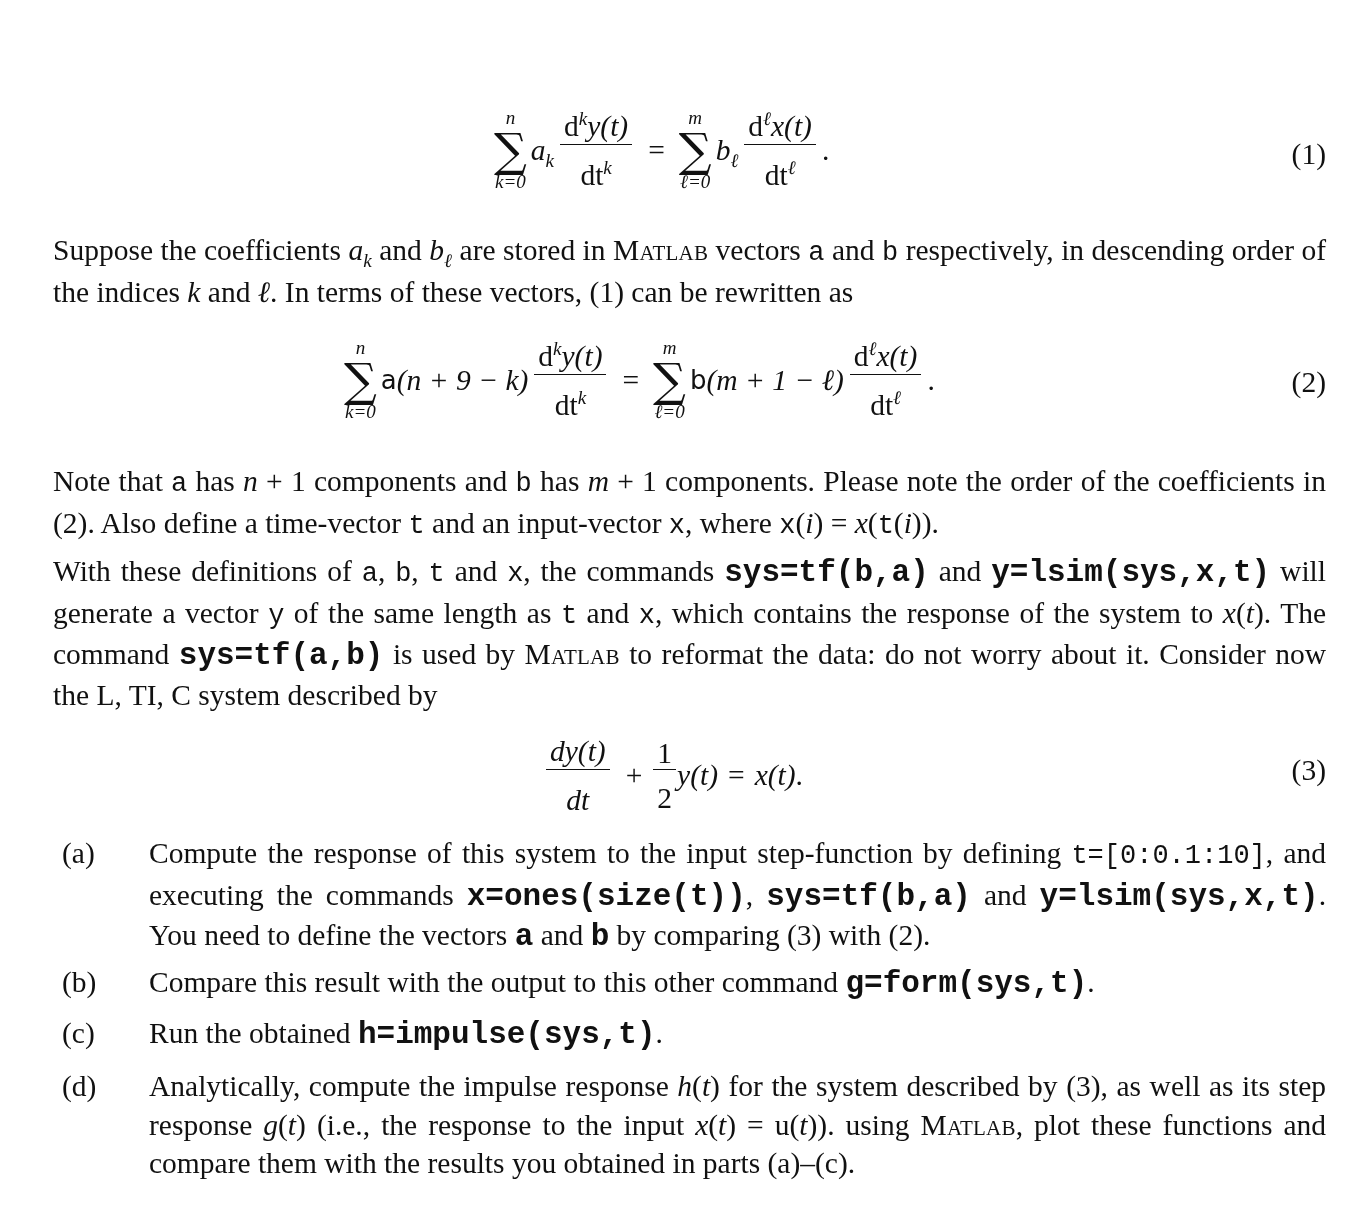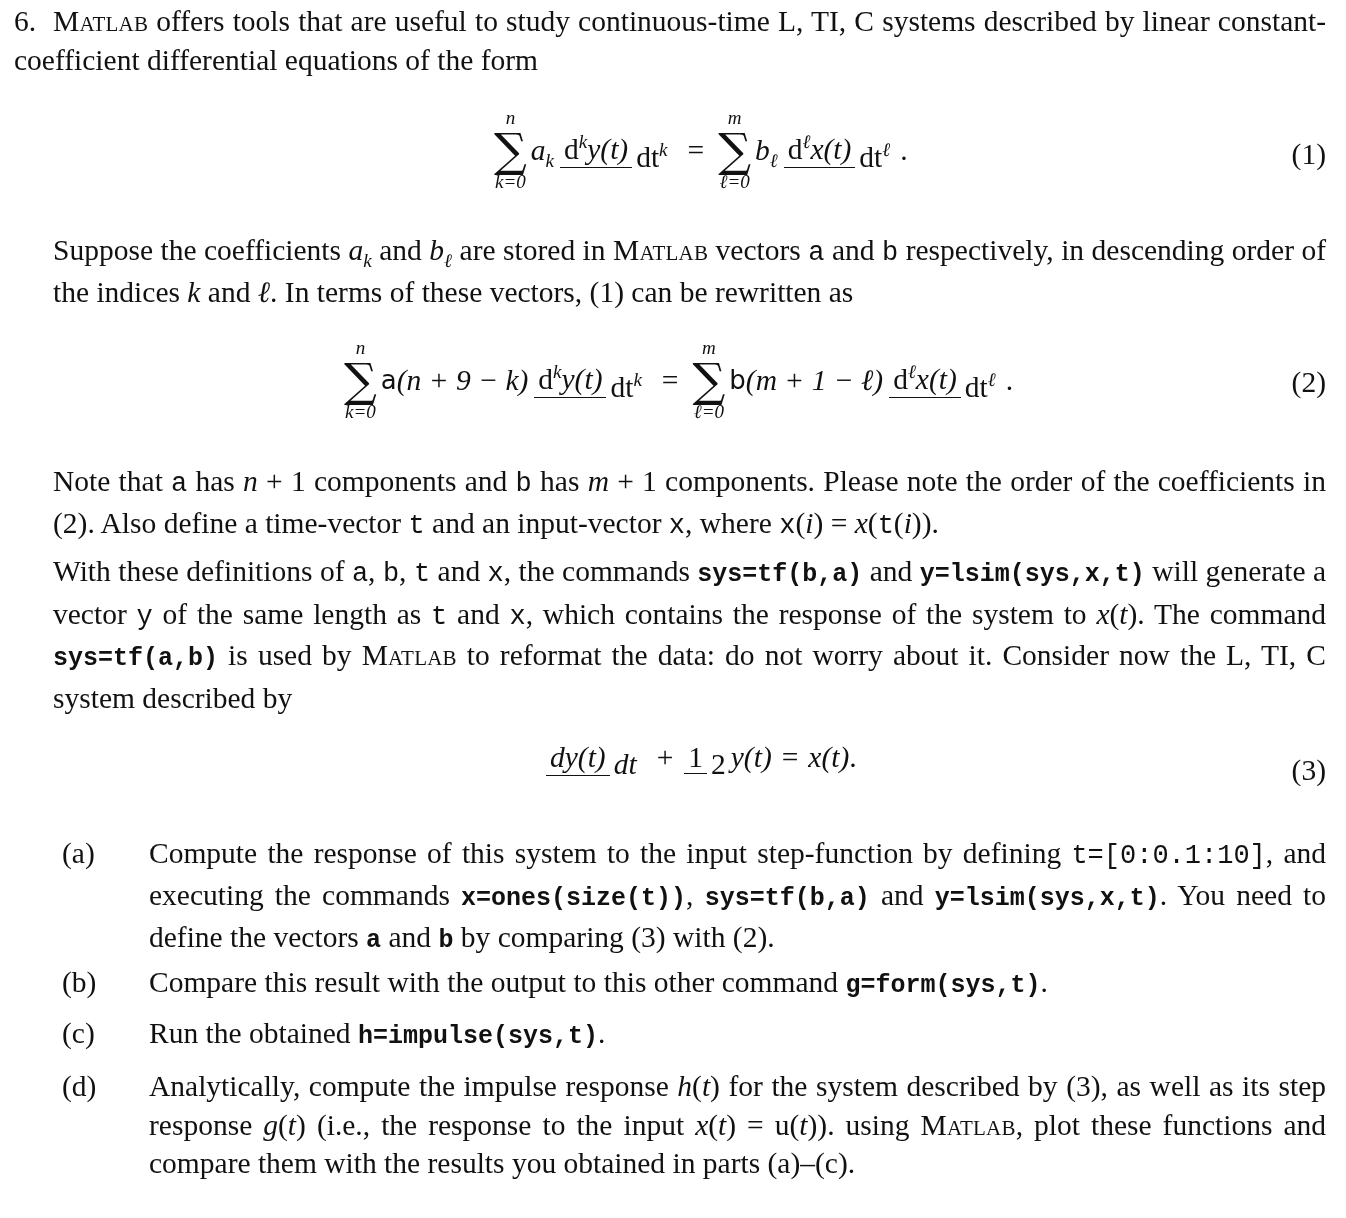--- a/index.html
+++ b/index.html
@@ -13,56 +13,53 @@
     position: absolute; left: 53px; width: 1273px;
     font-family: "Liberation Serif", "DejaVu Serif", serif;
     font-size: 29.5px; line-height: 38.6px; text-align: justify;
     text-align-last: left;
   }
   .para.first { left: 14px; width: 1312px; }
   .num { display: inline-block; width: 39px; }
   .sc { font-variant: small-caps; letter-spacing: 0.2px; }
   .m { font-style: italic; }
   .code { font-family: "Liberation Mono", "DejaVu Sans Mono", monospace; font-size: 27px; }
-  .codeb { font-family: "Liberation Mono", "DejaVu Sans Mono", monospace; font-size: 25px; font-weight: bold; }
+  .codeb { font-family: "Liberation Mono", "DejaVu Sans Mono", monospace; font-size: 31px; font-weight: bold; }
   .sans { font-family: "DejaVu Sans", "Liberation Sans", sans-serif; font-size: 26px; font-style: normal; }
   .rm { font-style: normal; }
 
   
   .eq {
     position: absolute; left: 0; width: 1346px;
     font-family: "Liberation Serif", "DejaVu Serif", serif; font-size: 29.5px;
   }
   .eq-body { position: absolute; display: flex; align-items: center; }
   .eq-num { position: absolute; right: 20px; font-size: 29.5px; }
   .sum { display: inline-flex; flex-direction: column; align-items: center; margin: 0 4px; }
   .sum .lim { font-size: 19px; font-style: italic; line-height: 20px; }
   .sum .sig { font-size: 46px; line-height: 44px; font-family: "DejaVu Serif", serif; }
-  .frac { display: inline-flex; flex-direction: row; align-items: center; margin: 0 6px; }
+  .frac { display: inline-flex; flex-direction: column; align-items: center; margin: 0 6px; }
   .frac .top { border-bottom: 1.5px solid #111; padding: 0 4px 1px; line-height: 34px; }
   .frac .bot { padding: 13px 4px 0; line-height: 34px; }
   .frac.small .top, .frac.small .bot { line-height: 30px; }
   sup, sub { font-size: 19px; line-height: 0; }
   .op { margin: 0 10px; font-style: normal; }
 
   
   .item { position: absolute; left: 62px; width: 1264px;
     font-family: "Liberation Serif", "DejaVu Serif", serif;
     font-size: 29.5px; line-height: 38.6px; text-align: justify; text-align-last: left; }
   .item .lbl { position: absolute; left: 0; top: 0; }
   .item .txt { display: block; margin-left: 87px; }
 </style>
 </head>
 <body>
 
 <div class="page">
 
-  <div class="para first" style="top:2px;">
-    <span class="num">6.</span><span><span class="sc">Matlab</span><span> offers tools that are useful to study continuous-time L, TI, C systems described by linear constant-coefficient differential equations of the form</span></span>
-  </div>
 
   <div class="eq" style="top:108px; height:100px;">
     <div class="eq-body" style="left:490px; top:0;">
       <span class="sum">
         <span class="lim">n</span>
         <span class="sig">∑</span>
         <span class="lim">k=0</span>
       </span>
       <span class="m"><span>a</span><sub>k</sub></span>
       <span class="frac">

